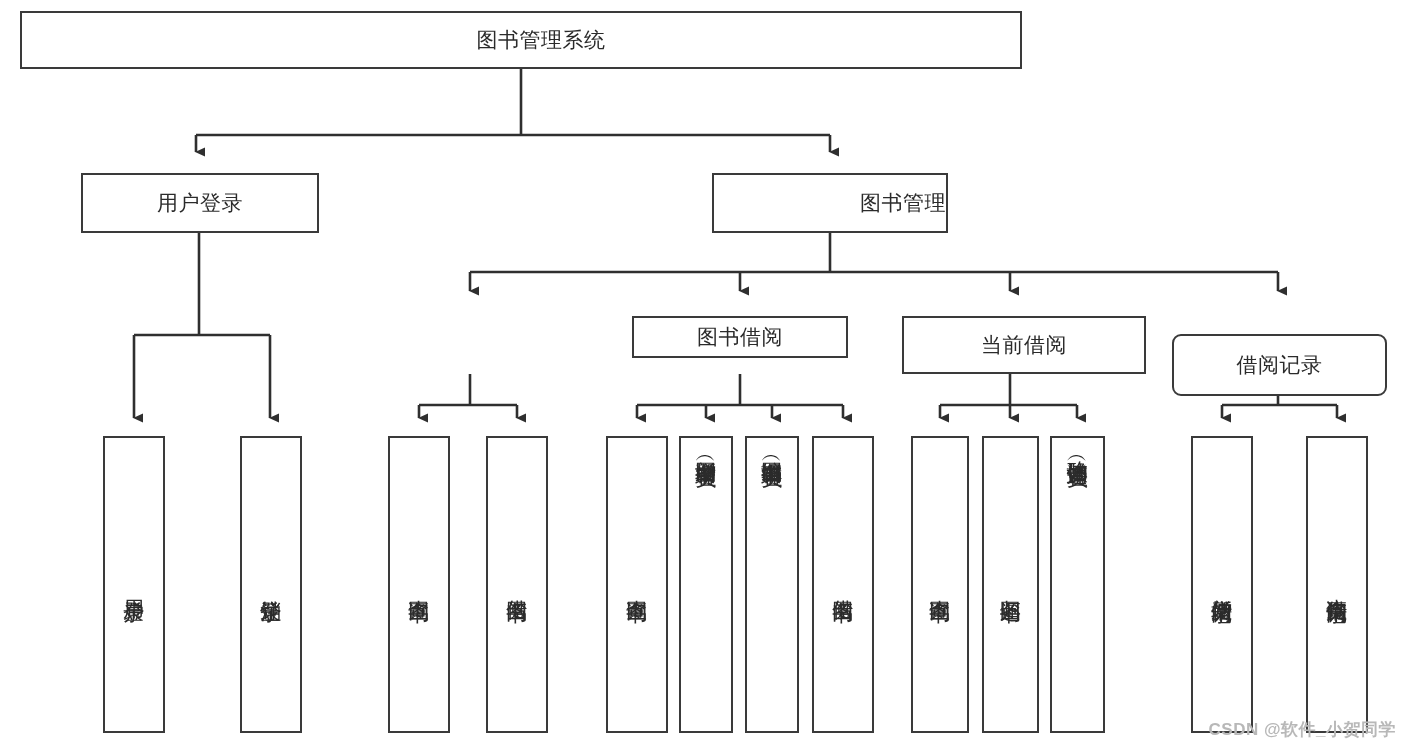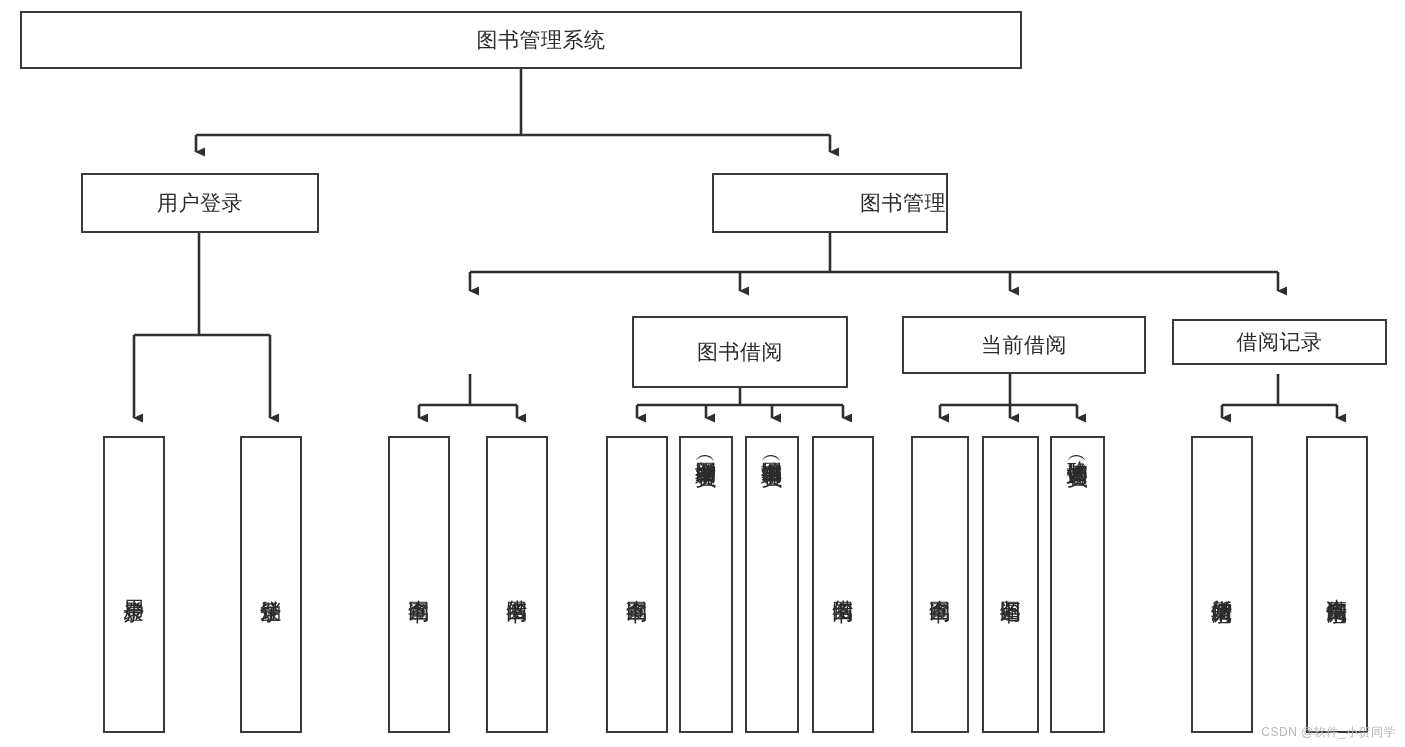--- a/index.html
+++ b/index.html
@@ -54,25 +54,26 @@
     padding-top: 6px;
   }
   .leaf-box.centered {
     align-items: center;
     padding-top: 0;
   }
   #watermark {
     position: absolute;
     right: 9px;
     bottom: 6px;
-    font-size: 12px;
+    font-size: 17px;
     color: #b8b8b8;
     letter-spacing: 0.5px;
     white-space: nowrap;
     pointer-events: none;
+    font-weight: bold;
   }
 </style>
 </head>
 <body>
 
 <div id="canvas">
 
   <svg id="diagram-svg" viewBox="0 0 1405 747" xmlns="http://www.w3.org/2000/svg">
     <defs>
       <marker id="arrow" viewBox="0 0 12 12" refX="6" refY="10" markerWidth="11" markerHeight="11" orient="auto-start-reverse" markerUnits="userSpaceOnUse">
@@ -130,29 +131,29 @@
 
   <div class="node-box" style="left:81px; top:173px; width:238px; height:60px;">
     <span class="node-label-h">用户登录</span>
   </div>
 
   <div class="node-box" style="left:712px; top:173px; width:236px; height:60px;justify-content:flex-end;">
     <span class="node-label-h">图书管理</span>
   </div>
 
 
-  <div class="node-box" style="left:632px; top:316px; width:216px; height:72px;">
+  <div class="node-box" style="left:632px; top:316px; width:216px; height:42px;">
     <span class="node-label-h">图书借阅</span>
   </div>
 
   <div class="node-box" style="left:902px; top:316px; width:244px; height:58px;">
     <span class="node-label-h">当前借阅</span>
   </div>
 
-  <div class="node-box" style="left:1172px; top:319px; width:215px; height:46px;">
+  <div class="node-box" style="left:1172px; top:334px; width:215px; height:62px;border-radius:9px;">
     <span class="node-label-h">借阅记录</span>
   </div>
 
   <div class="node-box leaf-box centered" style="left:103px; top:436px; width:62px; height:297px;">
     <span class="node-label-v">用户登录</span>
   </div>
 
   <div class="node-box leaf-box centered" style="left:240px; top:436px; width:62px; height:297px;">
     <span class="node-label-v">注销登录</span>
   </div>

